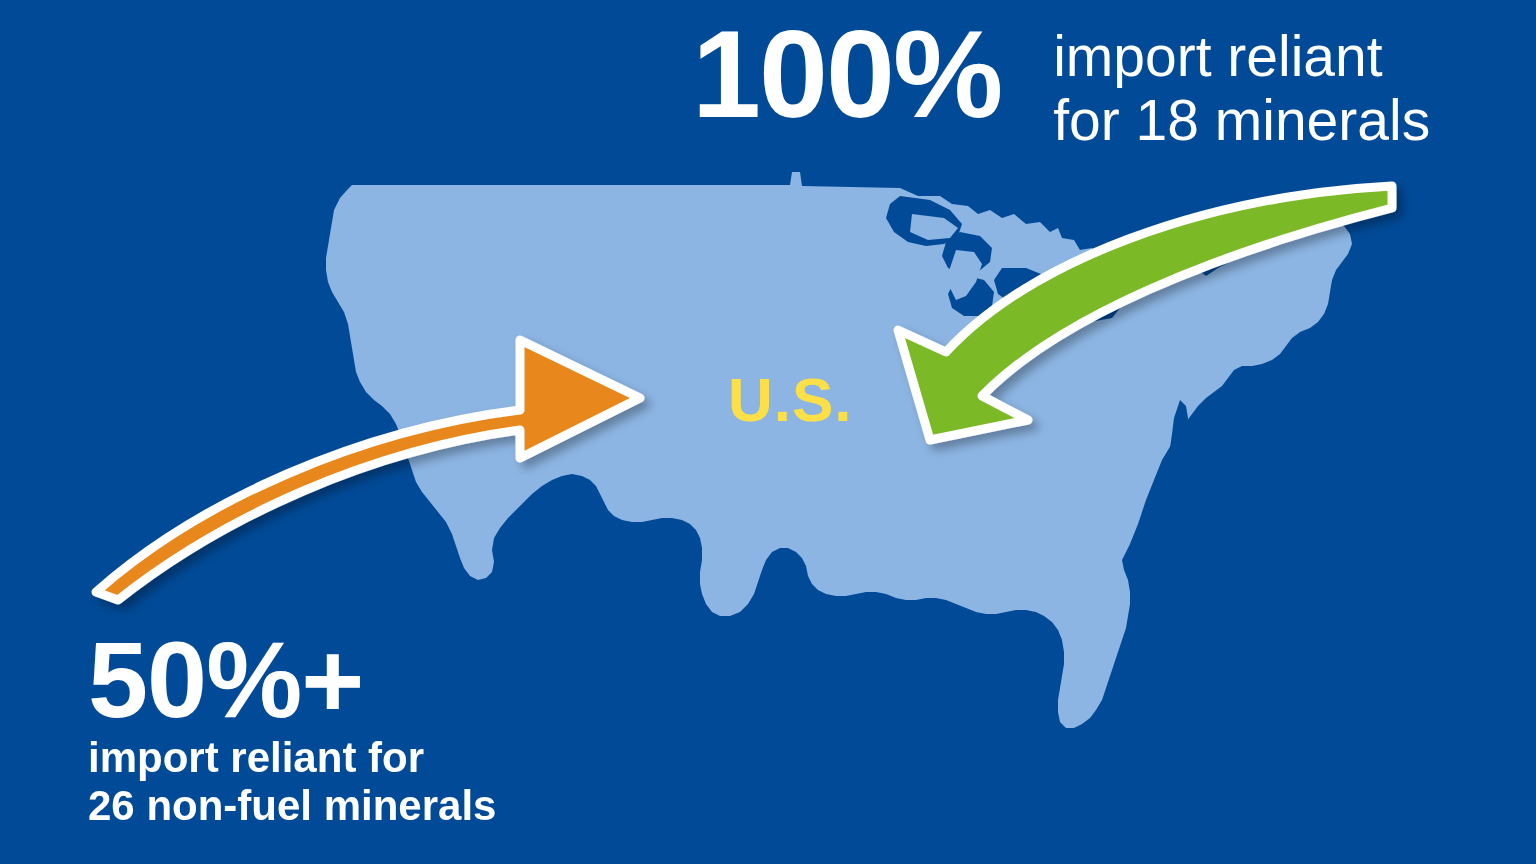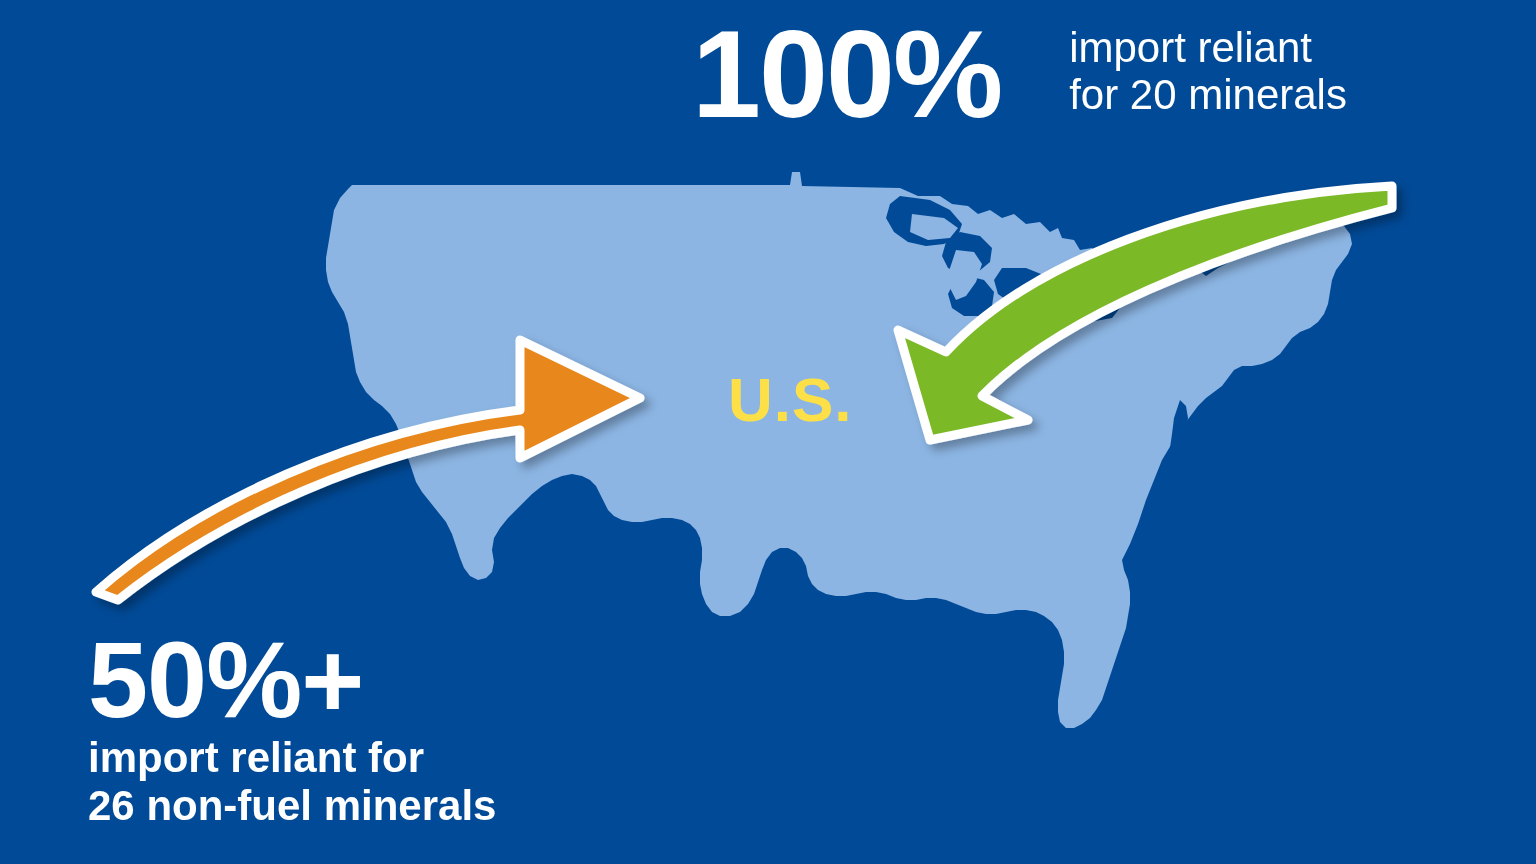--- a/index.html
+++ b/index.html
@@ -52,23 +52,23 @@
     display: flex;
     align-items: flex-start;
   }
   #callout-top .big {
     font-size: 124px;
     font-weight: bold;
     line-height: 0.98;
     letter-spacing: -2px;
   }
   #callout-top .lines {
-    margin-left: 28px;
+    margin-left: 12px;
     margin-top: 10px;
-    font-size: 42px;
+    font-size: 57px;
     font-weight: 300;
     line-height: 1.13;
     letter-spacing: 0px;
   }
 
   
   #callout-bottom {
     left: 88px;
     top: 606px;
   }
@@ -215,21 +215,21 @@
         L 982 396
         C 1058 318, 1212 254, 1392 208
         Z" fill="#7cb928" stroke="#ffffff" stroke-width="9" stroke-linejoin="round"></path>
     </g>
   </svg>
 
   <div class="callout" id="callout-top">
     <span class="big">100%</span>
     <span class="lines">
       <span class="thin-line">import reliant</span>
-      <span class="thin-line">for 20 minerals</span>
+      <span class="thin-line">for 18 minerals</span>
     </span>
   </div>
 
   <div class="callout" id="callout-bottom">
     <span class="big" style="display:block;">50%+</span>
     <span class="lines" style="display:block;">
       <span class="thin-line">import reliant for</span>
       <span class="thin-line">26 non-fuel minerals</span>
     </span>
   </div>

